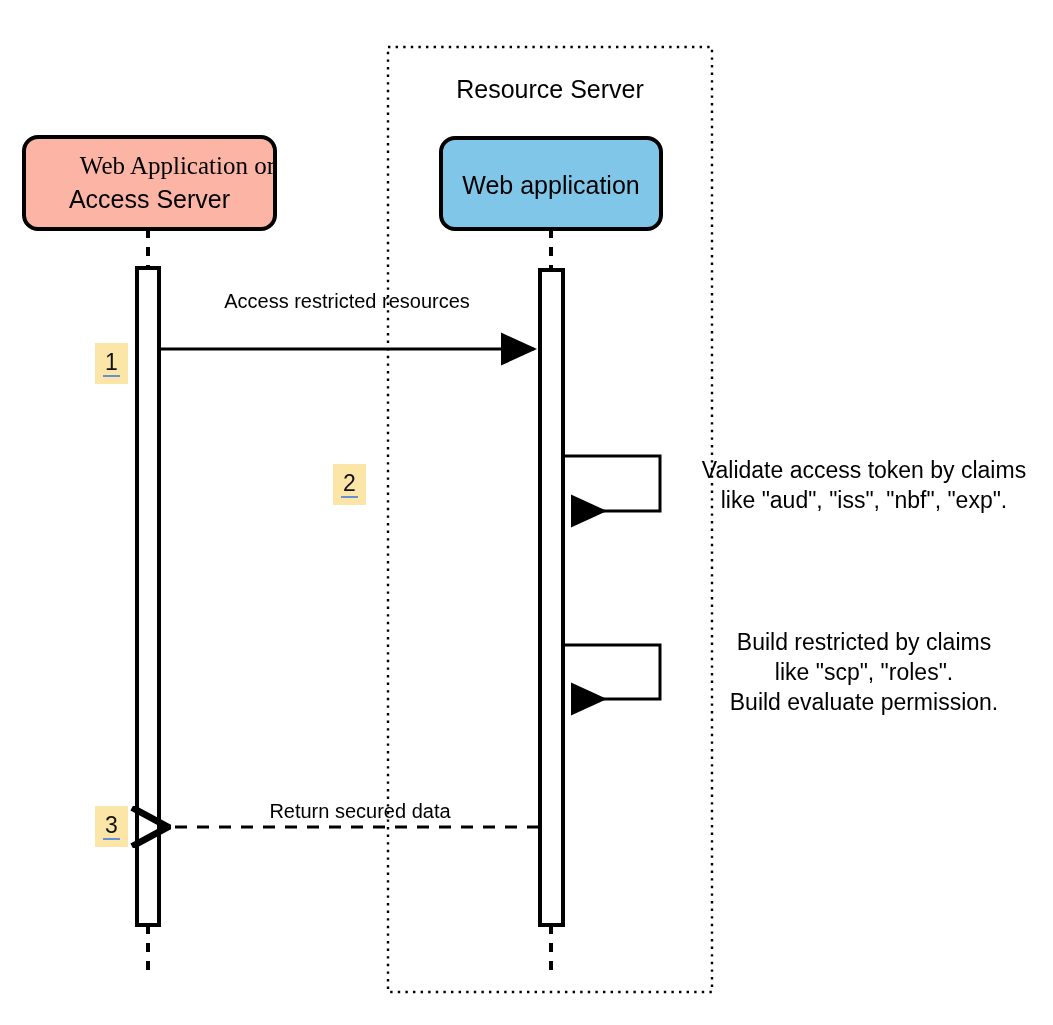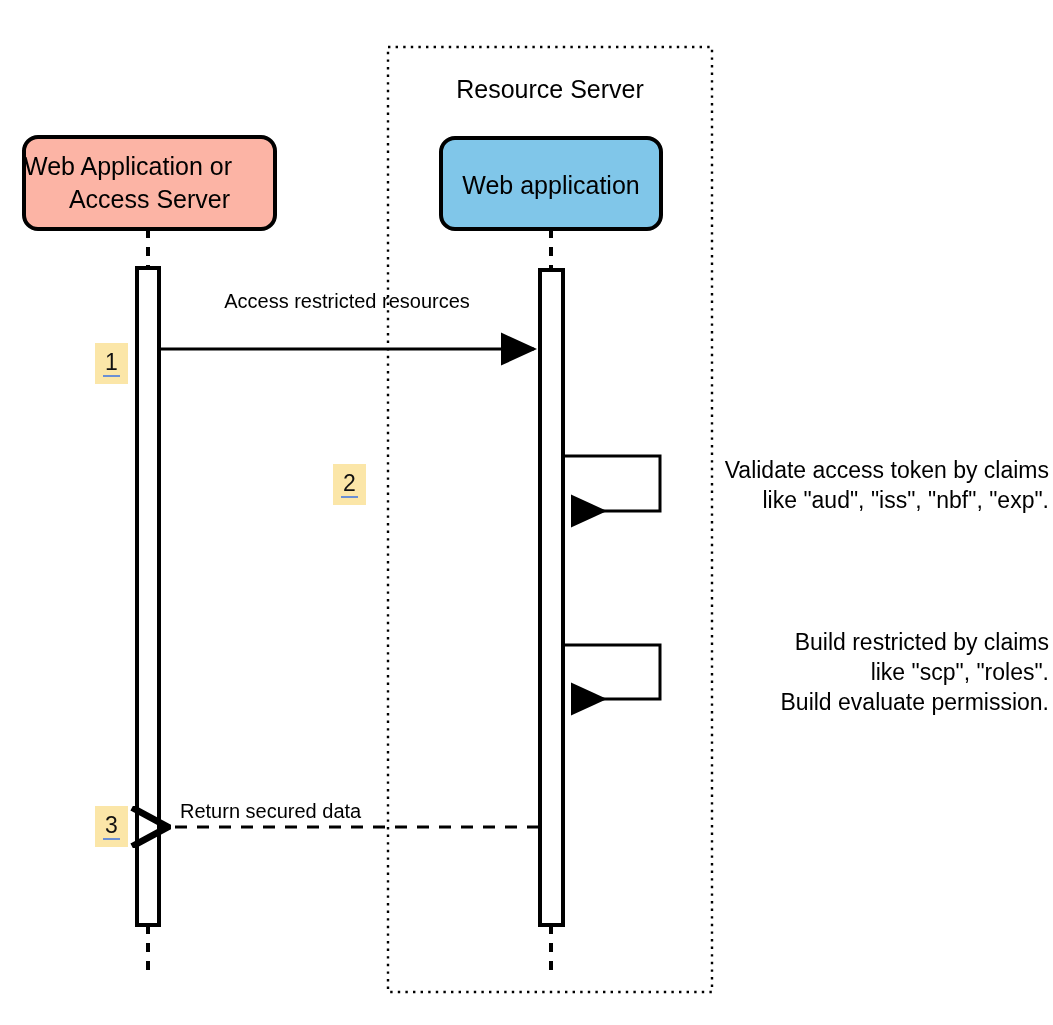--- a/index.html
+++ b/index.html
@@ -45,21 +45,21 @@
     font-size: 25px;
   }
   .group-label {
     font-size: 25px;
   }
   .msg-label {
     font-size: 20px;
   }
   .note-label {
     font-size: 23px;
-    text-align: right;
+    text-align: center;
   }
   .seq-badge {
     position: absolute;
     background: #fbe6a8;
     display: flex;
     align-items: center;
     justify-content: center;
   }
   .seq-badge .seq-num {
     font-size: 23px;
@@ -111,21 +111,21 @@
     <rect x="24" y="137" width="251" height="92" rx="14" ry="14" fill="#fcb4a5" stroke="#000000" stroke-width="4"></rect>
 
     <rect x="441" y="138" width="220" height="91" rx="14" ry="14" fill="#80c6e9" stroke="#000000" stroke-width="4"></rect>
   </svg>
 
   <div class="layer-text">
 
     <div class="txt group-label" style="left:388px; top:73px; width:324px;">Resource Server</div>
 
     <div style="position:absolute; left:24px; top:150px; width:251px; text-align:center;">
-      <div class="txt participant-label" style="position:static; text-align:left;">Web Application or</div>
+      <div class="txt participant-label" style="position:static; text-align:right;font-family:Liberation Serif, serif;">Web Application or</div>
       <div class="txt participant-label" style="position:static; text-align:center;">Access Server</div>
     </div>
 
     <div style="position:absolute; left:441px; top:169px; width:220px; text-align:center;">
       <div class="txt participant-label" style="position:static; text-align:center;">Web application</div>
     </div>
 
     <div style="position:absolute; left:168px; top:288px; width:358px; text-align:center;">
       <div class="txt msg-label" style="position:static; text-align:center;">Access restricted resources</div>
     </div>
@@ -135,21 +135,21 @@
       <div class="txt note-label" style="position:static;">like "aud", "iss", "nbf", "exp".</div>
     </div>
 
     <div style="position:absolute; left:679px; top:628px; width:370px;">
       <div class="txt note-label" style="position:static;">Build restricted by claims</div>
       <div class="txt note-label" style="position:static;">like "scp", "roles".</div>
       <div class="txt note-label" style="position:static;">Build evaluate permission.</div>
     </div>
 
     <div style="position:absolute; left:180px; top:798px; width:360px; text-align:center;">
-      <div class="txt msg-label" style="position:static; text-align:left;">Return secured data</div>
+      <div class="txt msg-label" style="position:static; text-align:center;">Return secured data</div>
     </div>
 
     <div class="seq-badge" style="left:95px; top:343px; width:33px; height:41px;">
       <span class="seq-num">1</span>
     </div>
 
     <div class="seq-badge" style="left:333px; top:464px; width:33px; height:41px;">
       <span class="seq-num">2</span>
     </div>
 

